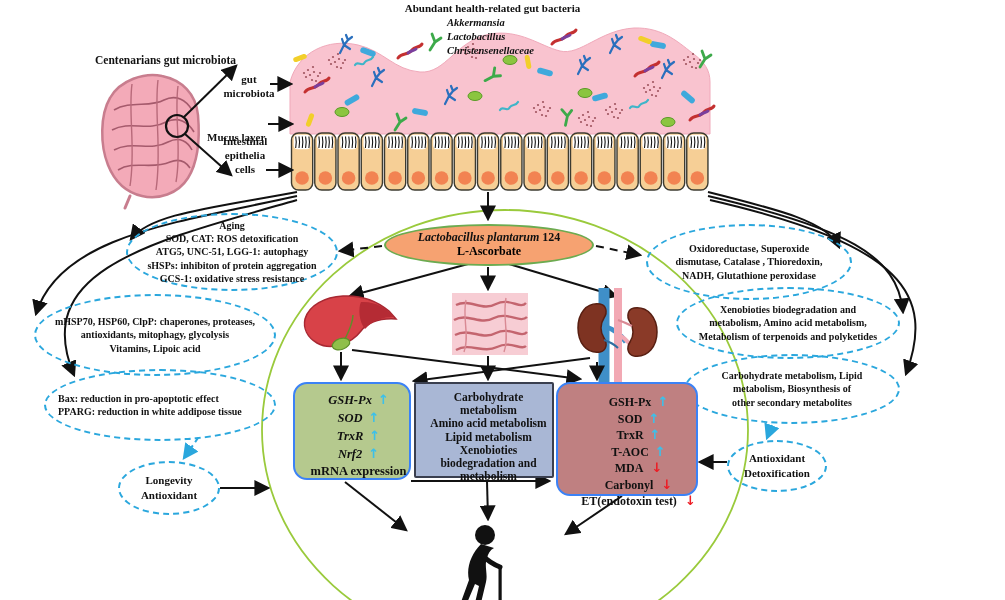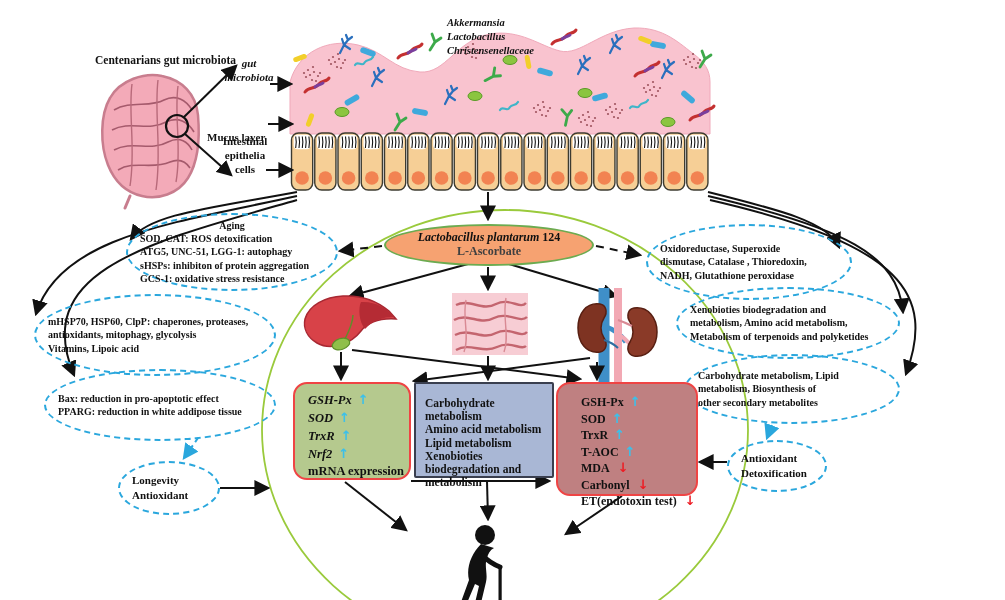--- a/index.html
+++ b/index.html
@@ -2,34 +2,34 @@
 <html><head>
 <meta charset="utf-8">
 <style>
   html,body{margin:0;padding:0;background:#fff;}
   .stage{position:relative;width:1005px;height:600px;background:#fff;overflow:hidden;
          font-family:"Liberation Serif","DejaVu Serif",serif;color:#111;}
   svg.layer{position:absolute;left:0;top:0;z-index:1;}
   .txt{position:absolute;z-index:3;font-weight:700;white-space:nowrap;}
   .ctr{text-align:center;}
   .ell{position:absolute;z-index:3;border:2px dashed #2aa7dd;border-radius:50%;
-       display:flex;flex-direction:column;justify-content:center;align-items:flex-start;
+       display:flex;flex-direction:column;justify-content:center;align-items:center;
        font-weight:700;color:#111;background:transparent;padding:2px 12px;box-sizing:border-box;}
   .e-line{font-size:10px;line-height:1.32;white-space:nowrap;}
   .e-line.c{align-self:center;}
   .ell.small .e-line{font-size:11px;}
   .probiotic{position:absolute;z-index:3;left:384px;top:224px;width:210px;height:42px;
        background:#f6a271;border:2px solid #6cab50;border-radius:50%;
        display:flex;flex-direction:column;justify-content:center;align-items:center;box-sizing:border-box;}
   .prob-l1{font-weight:700;font-style:italic;font-size:12px;line-height:1.15;}
   .prob-strain{font-style:normal;margin-left:3px;}
-  .prob-l2{font-weight:700;font-size:12px;color:#404040;font-style:normal;line-height:1.15;}
-  .box{position:absolute;z-index:3;border:2px solid #ef4444;font-weight:700;box-sizing:border-box;}
+  .prob-l2{font-weight:700;font-size:12px;color:#000000;font-style:normal;line-height:1.15;}
+  .box{position:absolute;z-index:3;border:2px solid #3b82f6;font-weight:700;box-sizing:border-box;text-align:center;}
   .green-box{background:#b5c98e;border-radius:14px;padding:7px 0 0 13px;}
-  .blue-box{background:#a9b7d5;border-color:#3a3f4f;border-radius:2px;padding:13px 0 0 9px;}
+  .blue-box{background:#a9b7d5;border-color:#3a3f4f;border-radius:2px;padding:7px 0 0 9px;}
   .red-box{background:#bf8081;border-radius:14px;padding:10px 0 0 23px;}
   .g-row{font-size:12.5px;line-height:17px;white-space:nowrap;}
   .gi{font-style:italic;}
   .b-line{font-size:11.5px;line-height:13.2px;white-space:nowrap;}
   .r-row{font-size:12px;line-height:15.5px;white-space:nowrap;}
   .up{color:#3cc0ea;font-weight:700;margin-left:6px;font-family:"DejaVu Sans",sans-serif;font-size:13px;}
   .dn{color:#ed1c24;font-weight:700;margin-left:8px;font-family:"DejaVu Sans",sans-serif;font-size:13px;}
   .species{font-style:italic;}
 </style>
 </head>
@@ -405,27 +405,28 @@
 
   <g transform="translate(452,524)">
     <circle cx="33" cy="11" r="10" fill="#111"></circle>
     <path d="M29,20 C19,30 14,44 17,56 L9,78 L15,79 L23,60 L27,62 L23,79 L29,79 L34,58
              C36,50 32,42 35,34 C36,30 38,26 42,24 Z" fill="#111"></path>
     <path d="M31,32 C37,38 43,41 48,43" stroke="#111" stroke-width="5" fill="none" stroke-linecap="round"></path>
     <rect x="46.5" y="42" width="3.2" height="36" fill="#111"></rect>
   </g>
 </svg>
 
+<div class="txt ctr" style="left:385px;top:2px;width:215px;font-size:11px;">Abundant health-related gut bacteria</div>
 <div class="txt species" style="left:447px;top:17px;font-size:10.5px;">Akkermansia</div>
 <div class="txt species" style="left:447px;top:31px;font-size:10.5px;">Lactobacillus</div>
 <div class="txt species" style="left:447px;top:45px;font-size:10.5px;">Christensenellaceae</div>
 
 <div class="txt" style="left:95px;top:54px;font-size:11.5px;">Centenarians gut microbiota</div>
 
-<div class="txt ctr" style="left:218px;top:56px;width:62px;font-size:11px;line-height:14px;font-style:italic;">
+<div class="txt ctr" style="left:218px;top:72px;width:62px;font-size:11px;line-height:14px;">
   <div>gut</div>
   <div>microbiota</div>
 </div>
 <div class="txt" style="left:207px;top:131px;font-size:11px;">Mucus layer</div>
 <div class="txt ctr" style="left:216px;top:134px;width:58px;font-size:11px;line-height:14px;">
   <div>Intestinal</div>
   <div>epithelia</div>
   <div>cells</div>
 </div>
 

